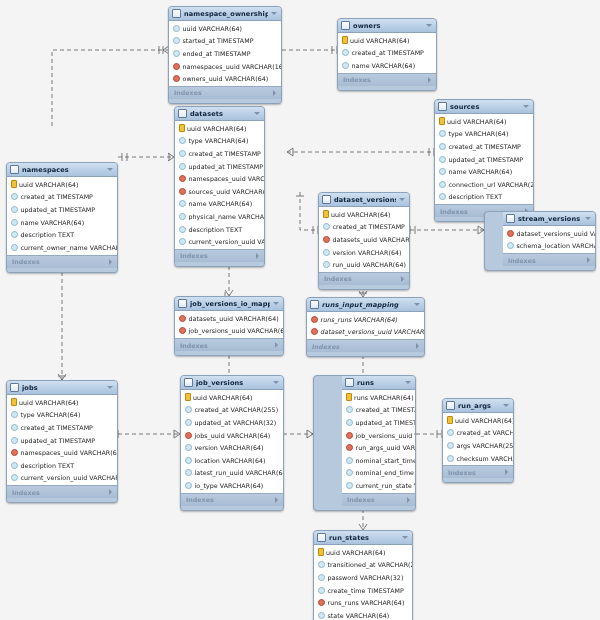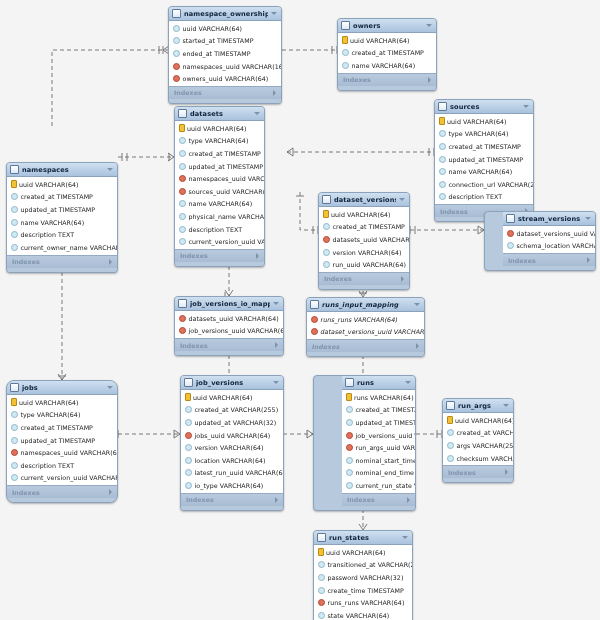--- a/index.html
+++ b/index.html
@@ -442,21 +442,21 @@
           <span class="col-ico ico-fk"></span>
           <span class="col-name">dataset_versions_uuid VARCHAR(64)</span>
         </div>
       </div>
       <div class="tbl-footer">
         <span class="footer-label">Indexes</span>
         <span class="footer-caret"></span>
       </div>
       <div class="tbl-tail"></div>
     </div>
-    <div class="table-node" style="left: 6px; top: 380px; width: 112px; border-radius: 8px;">
+    <div class="table-node" style="left: 6px; top: 380px; width: 112px;">
       <div class="tbl-header">
         <span class="tbl-ico"></span>
         <span class="tbl-title">jobs</span>
         <span class="tbl-caret"></span>
       </div>
       <div class="tbl-body">
         <div class="col-row">
           <span class="col-ico ico-pk"></span>
           <span class="col-name">uuid VARCHAR(64)</span>
         </div>

